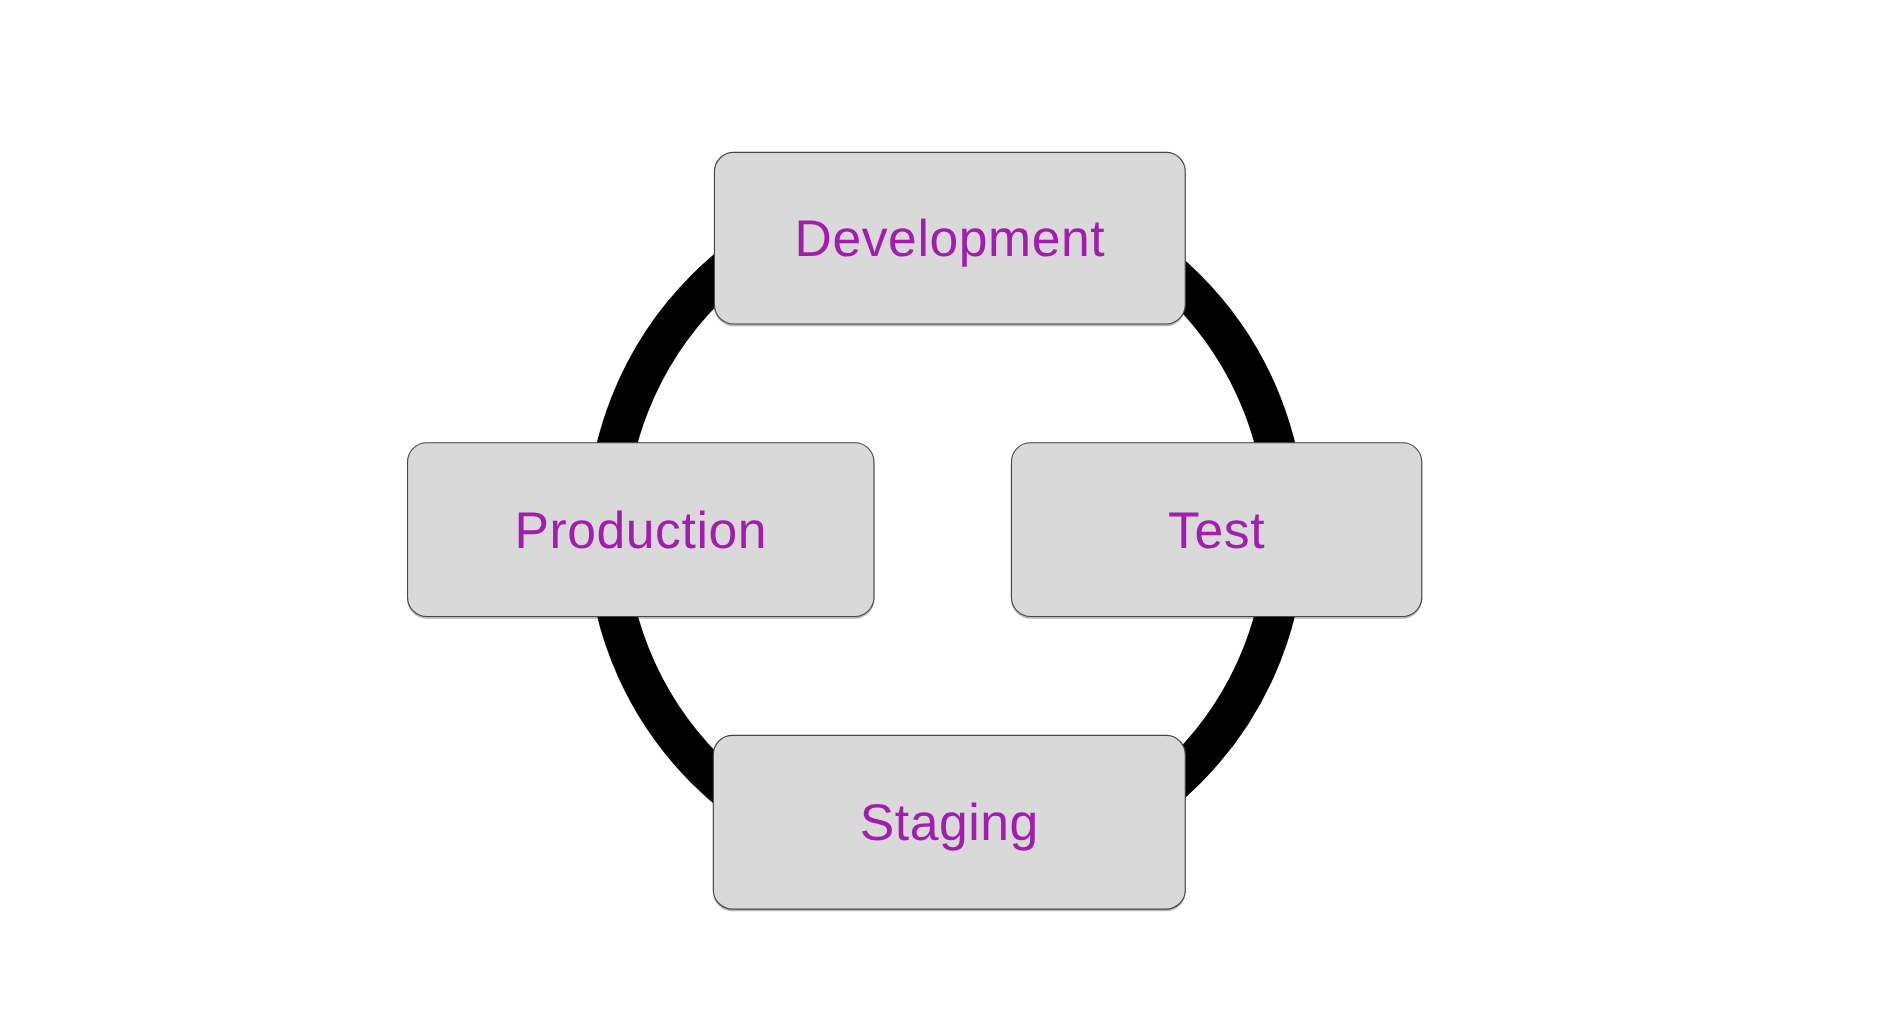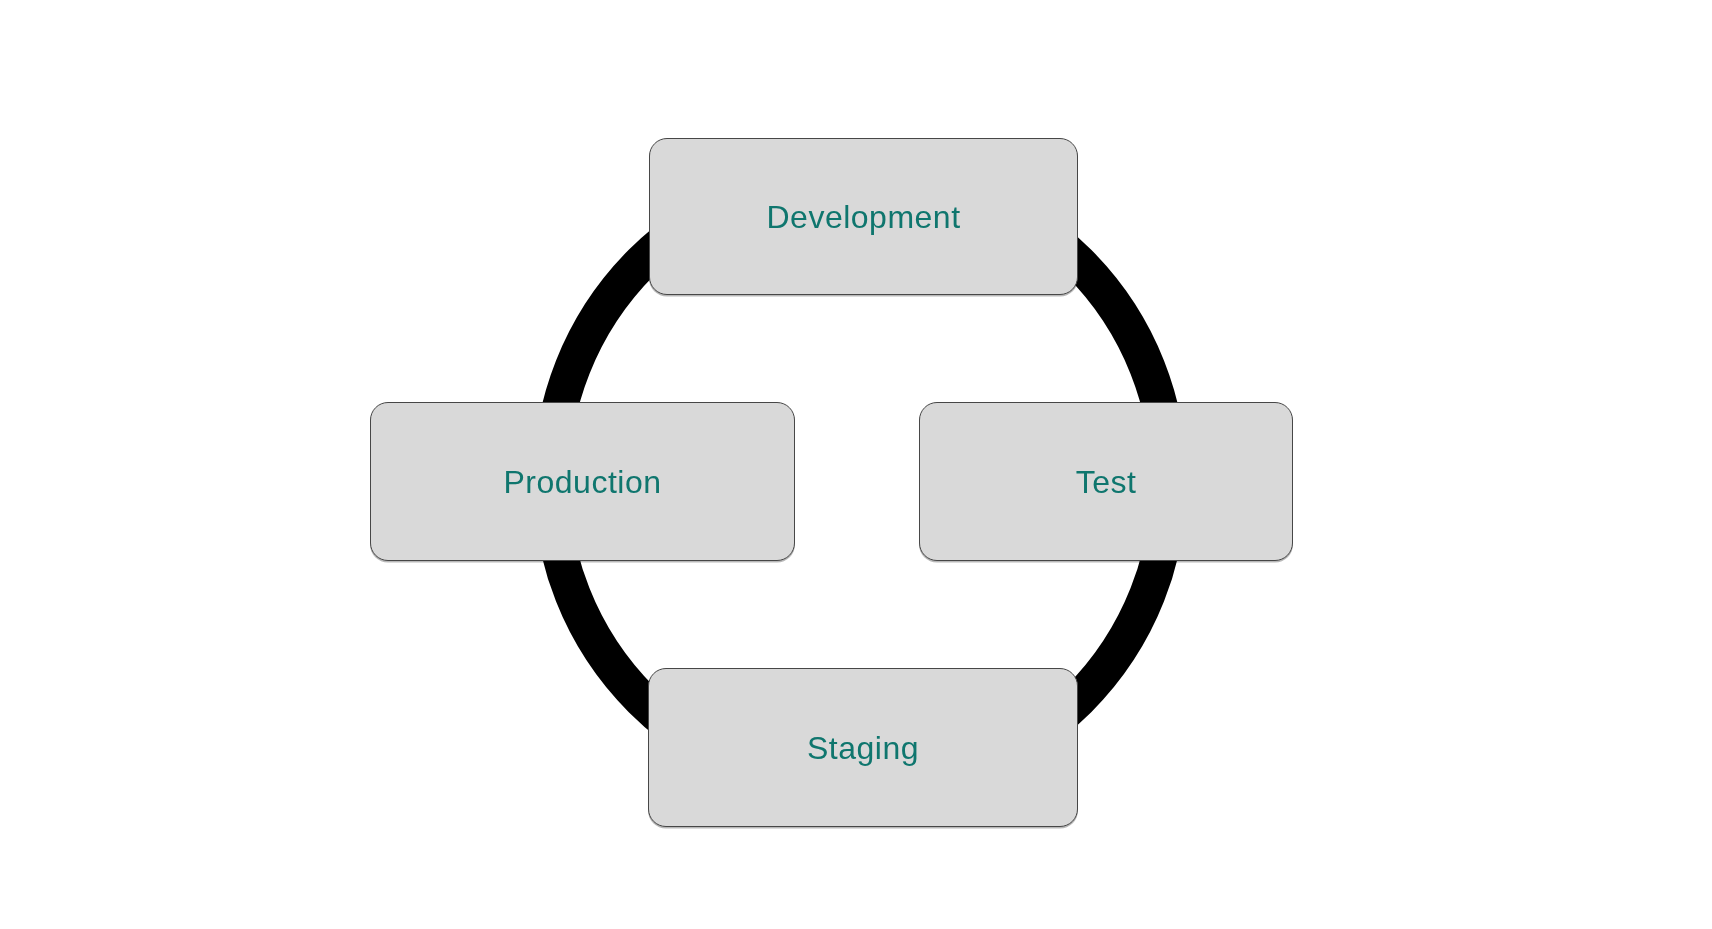--- a/index.html
+++ b/index.html
@@ -37,23 +37,23 @@
     background: #d9d9d9;
     border: 1.5px solid #474747;
     border-radius: 18px;
     box-shadow: 0 1.5px 0 rgba(0,0,0,0.28);
     display: flex;
     align-items: center;
     justify-content: center;
   }
 
   .node .label {
-    font-size: 32px;
+    font-size: 47px;
     line-height: 1;
-    color: #0f766e;
+    color: #a21caf;
     letter-spacing: 0.5px;
     white-space: nowrap;
   }
 
   .node-development { left: 649px; top: 138px; width: 429px; height: 157px; }
   .node-production  { left: 370px; top: 402px; width: 425px; height: 159px; }
   .node-test        { left: 919px; top: 402px; width: 374px; height: 159px; }
   .node-staging     { left: 648px; top: 668px; width: 430px; height: 159px; }
 </style>
 </head>

